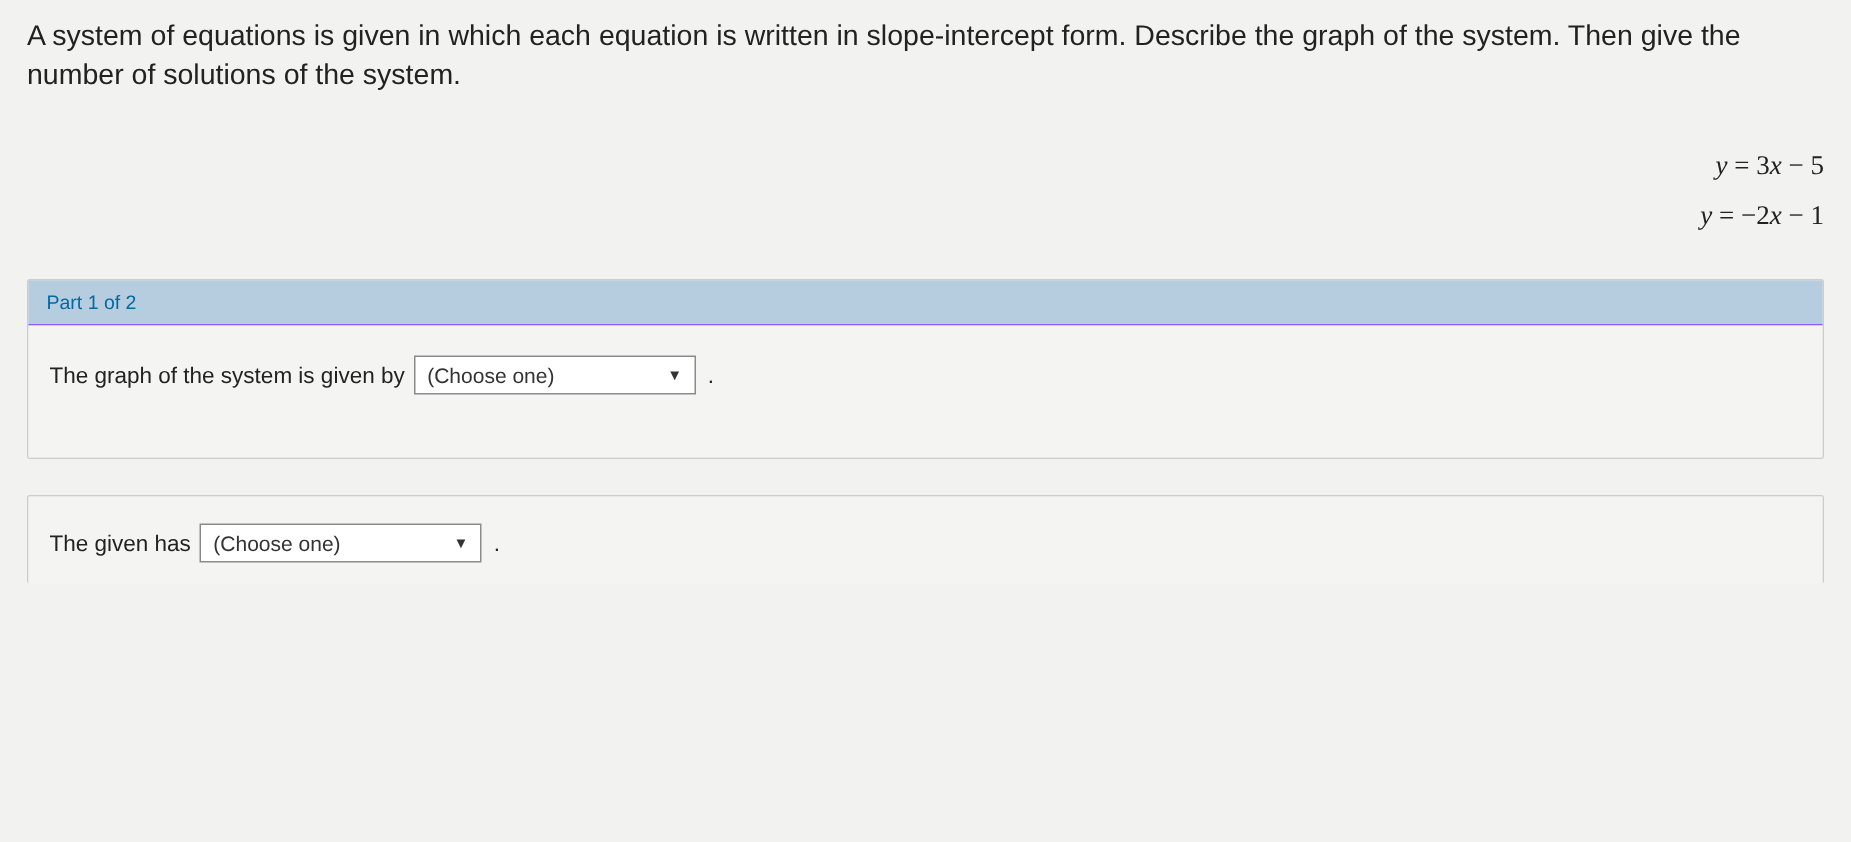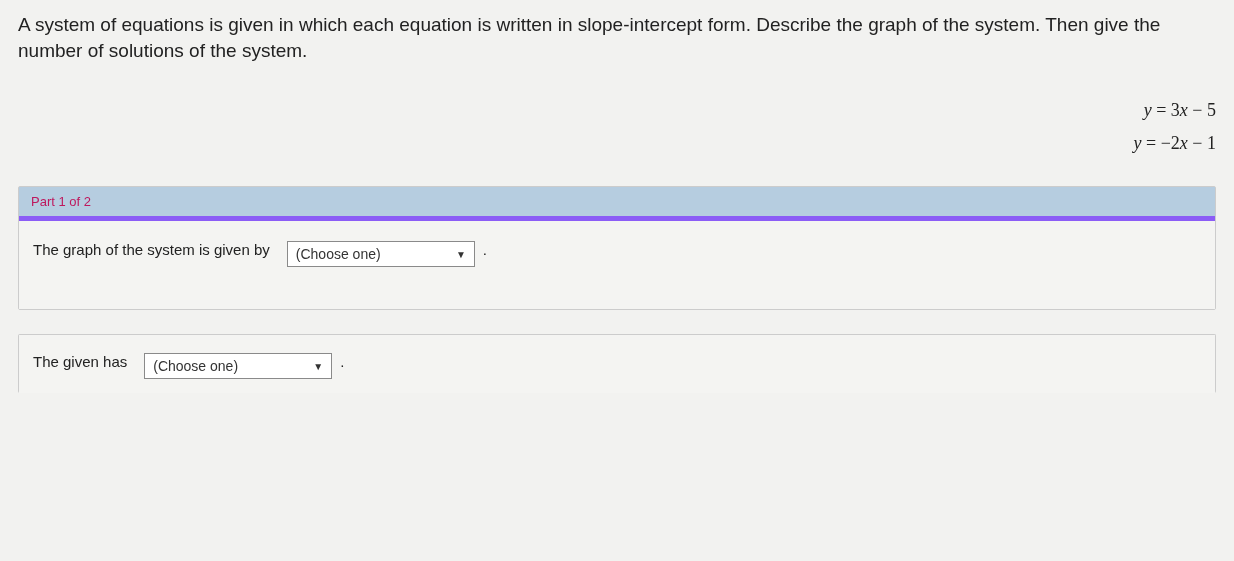--- a/index.html
+++ b/index.html
@@ -34,51 +34,52 @@
     border: 1px solid #ccc;
     border-radius: 2px;
     margin-bottom: 24px;
   }
   .part-last {
     border-bottom: none;
     margin-bottom: 0;
   }
   .part-header {
     background: #b6cde0;
-    color: #be185d;
+    color: #0369a1;
     font-size: 13px;
     padding: 7px 12px;
-    border-bottom: 5px solid #8b5cf6;
+    border-bottom: 1px solid #8b5cf6;
   }
   .part-body {
     padding: 20px 14px 42px 14px;
     background: #f4f4f2;
     font-size: 15px;
   }
   .part-body-tight {
     padding: 18px 14px 14px 14px;
   }
   .inline-row {
     display: flex;
+    align-items: center;
     flex-wrap: wrap;
     gap: 4px;
   }
   .select-box {
     display: inline-flex;
     align-items: center;
     justify-content: space-between;
     min-width: 188px;
     height: 26px;
     border: 1px solid #8a8a8a;
     background: #fff;
     padding: 0 8px;
     color: #333;
     font-size: 14px;
     cursor: pointer;
-    margin-left: 13px;
+    margin-left: 2px;
   }
   .select-box .placeholder {
     color: #333;
   }
   .caret {
     font-size: 10px;
     color: #333;
     margin-left: 14px;
   }
   .period { margin-left: 4px; }

